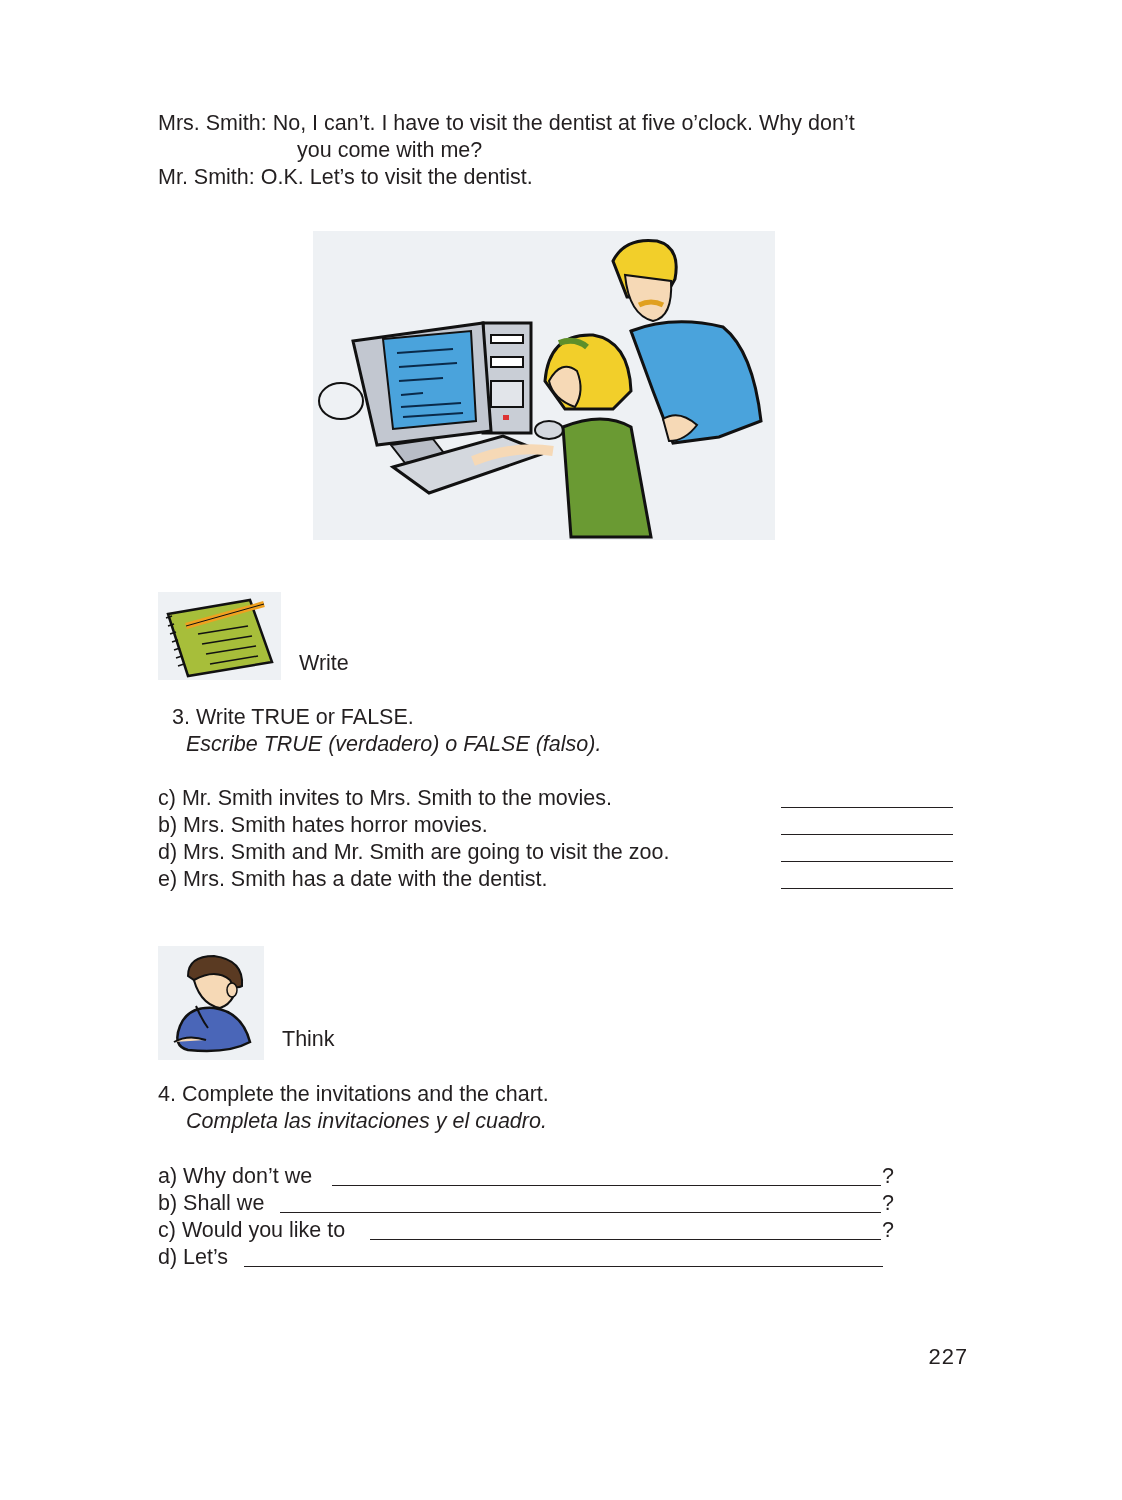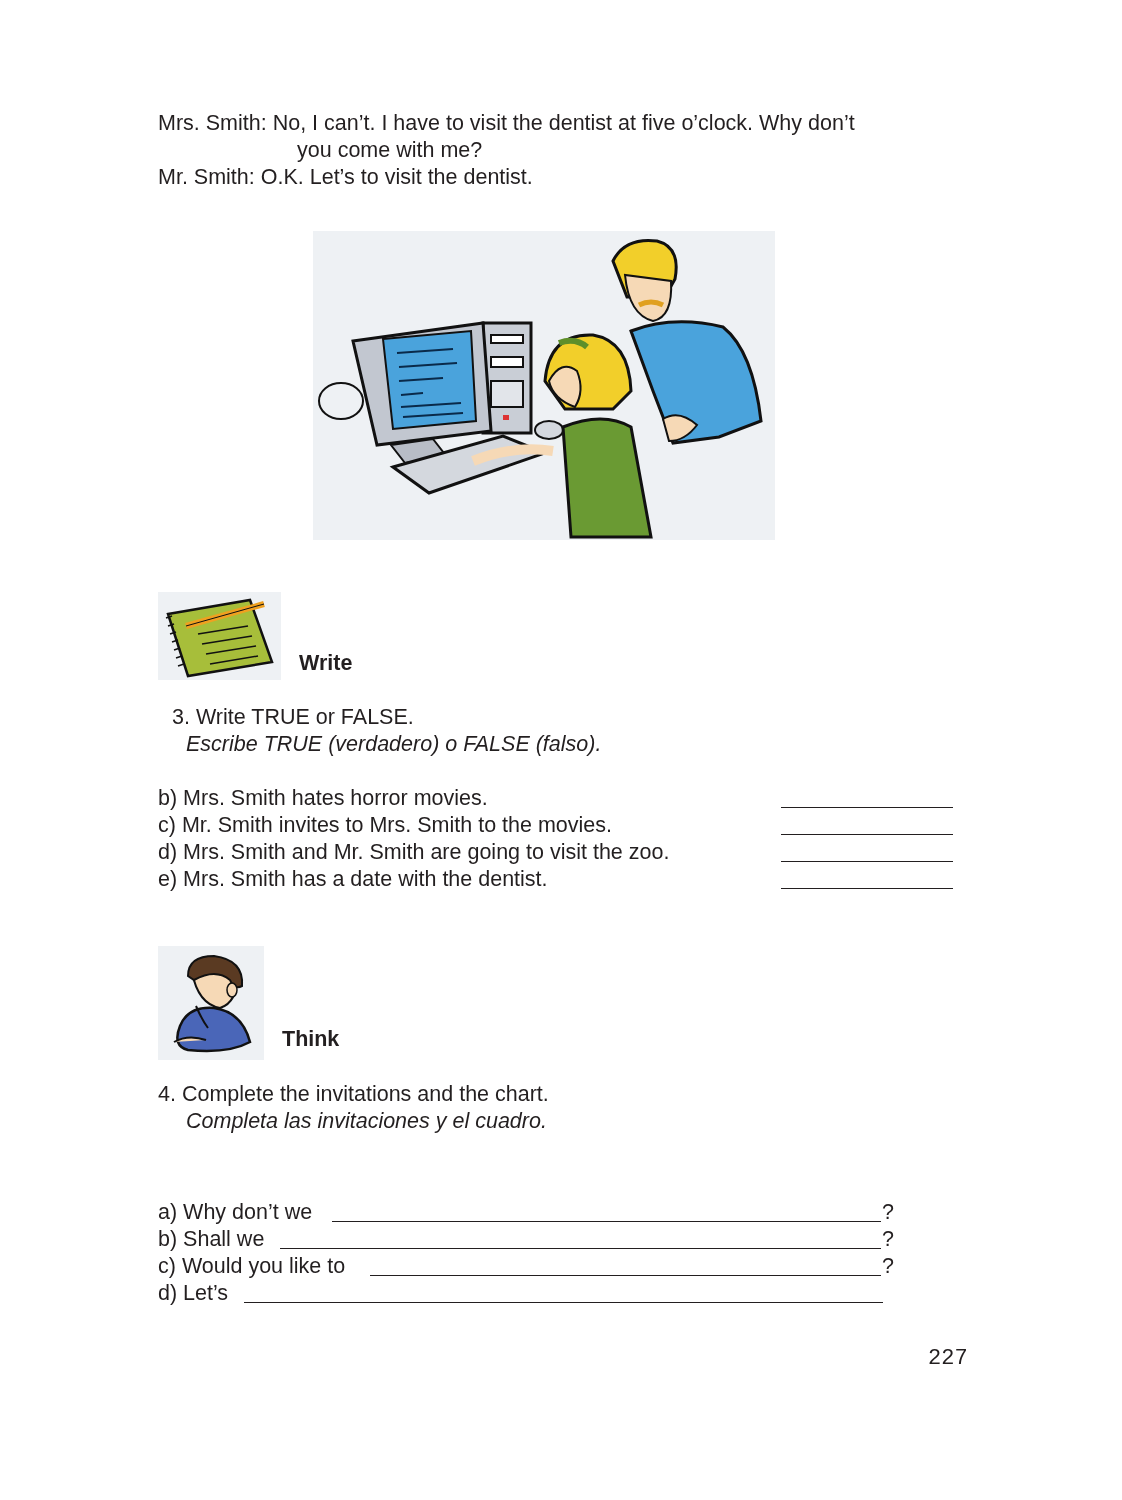--- a/index.html
+++ b/index.html
@@ -1,21 +1,21 @@
 <!DOCTYPE html>
 <html><head>
 <meta charset="utf-8">
 <style>
   html, body { margin: 0; padding: 0; background: #ffffff; }
   body { width: 1122px; height: 1500px; position: relative; overflow: hidden;
          font-family: "Liberation Sans", sans-serif; color: #231f20; }
   .abs { position: absolute; }
   .txt { font-size: 21.5px; line-height: 27px; white-space: nowrap; }
   .it { font-style: italic; }
-  .bold { font-weight: bold; }
+  .bold { font-weight: normal; }
   .blank { display: inline-block; border-bottom: 1.5px solid #231f20; vertical-align: baseline; height: 18px; }
   .art { background: #eef1f4; }
   .pagenum { font-family: Liberation Mono, monospace; font-size: 22px; }
 </style>
 </head>
 <body>
 
 <div class="abs txt" style="left:158px; top:110px;">
   <span>Mrs. Smith:</span>
   <span>No, I can’t. I have to visit the dentist at five o’clock. Why don’t</span>
@@ -87,25 +87,25 @@
     <line x1="28" y1="34" x2="106" y2="12" stroke="#111" stroke-width="1"></line>
   </svg>
 </div>
 <div class="abs txt bold" style="left:299px; top:650px;">Write</div>
 
 <div class="abs txt" style="left:172px; top:704px;text-align:center;">3. Write TRUE or FALSE.</div>
 <div class="abs txt it" style="left:186px; top:731px;">Escribe TRUE (verdadero) o FALSE (falso).</div>
 
 <div class="abs" style="left:158px; top:785px; width:800px;">
   <div class="txt" style="position:relative; height:27px;">
-    <span>b) Mrs. Smith hates horror movies.</span>
+    <span>c) Mr. Smith invites to Mrs. Smith to the movies.</span>
     <span class="blank" style="position:absolute; left:623px; top:4px; width:172px;"></span>
   </div>
   <div class="txt" style="position:relative; height:27px;">
-    <span>c) Mr. Smith invites to Mrs. Smith to the movies.</span>
+    <span>b) Mrs. Smith hates horror movies.</span>
     <span class="blank" style="position:absolute; left:623px; top:4px; width:172px;"></span>
   </div>
   <div class="txt" style="position:relative; height:27px;">
     <span>d) Mrs. Smith and Mr. Smith are going to visit the zoo.</span>
     <span class="blank" style="position:absolute; left:623px; top:4px; width:172px;"></span>
   </div>
   <div class="txt" style="position:relative; height:27px;">
     <span>e) Mrs. Smith has a date with the dentist.</span>
     <span class="blank" style="position:absolute; left:623px; top:4px; width:172px;"></span>
   </div>
@@ -119,21 +119,21 @@
     <ellipse cx="74" cy="44" rx="5" ry="7" fill="#f6d9b6" stroke="#111" stroke-width="1.5"></ellipse>
     <path d="M38 60 Q44 74 50 82" fill="none" stroke="#111" stroke-width="2"></path>
     <path d="M16 96 Q30 88 48 94" fill="#f6d9b6" stroke="#111" stroke-width="2"></path>
   </svg>
 </div>
 <div class="abs txt bold" style="left:282px; top:1026px;">Think</div>
 
 <div class="abs txt" style="left:158px; top:1081px;">4. Complete the invitations and the chart.</div>
 <div class="abs txt it" style="left:186px; top:1108px;">Completa las invitaciones y el cuadro.</div>
 
-<div class="abs" style="left:158px; top:1163px; width:760px;margin-top:36px;">
+<div class="abs" style="left:158px; top:1163px; width:760px;">
   <div class="txt" style="position:relative; height:27px;">
     <span>a) Why don’t we</span>
     <span class="blank" style="position:absolute; left:174px; top:4px; width:549px;"></span>
     <span style="position:absolute; left:724px; top:0;">?</span>
   </div>
   <div class="txt" style="position:relative; height:27px;">
     <span>b) Shall we</span>
     <span class="blank" style="position:absolute; left:122px; top:4px; width:601px;"></span>
     <span style="position:absolute; left:724px; top:0;">?</span>
   </div>

